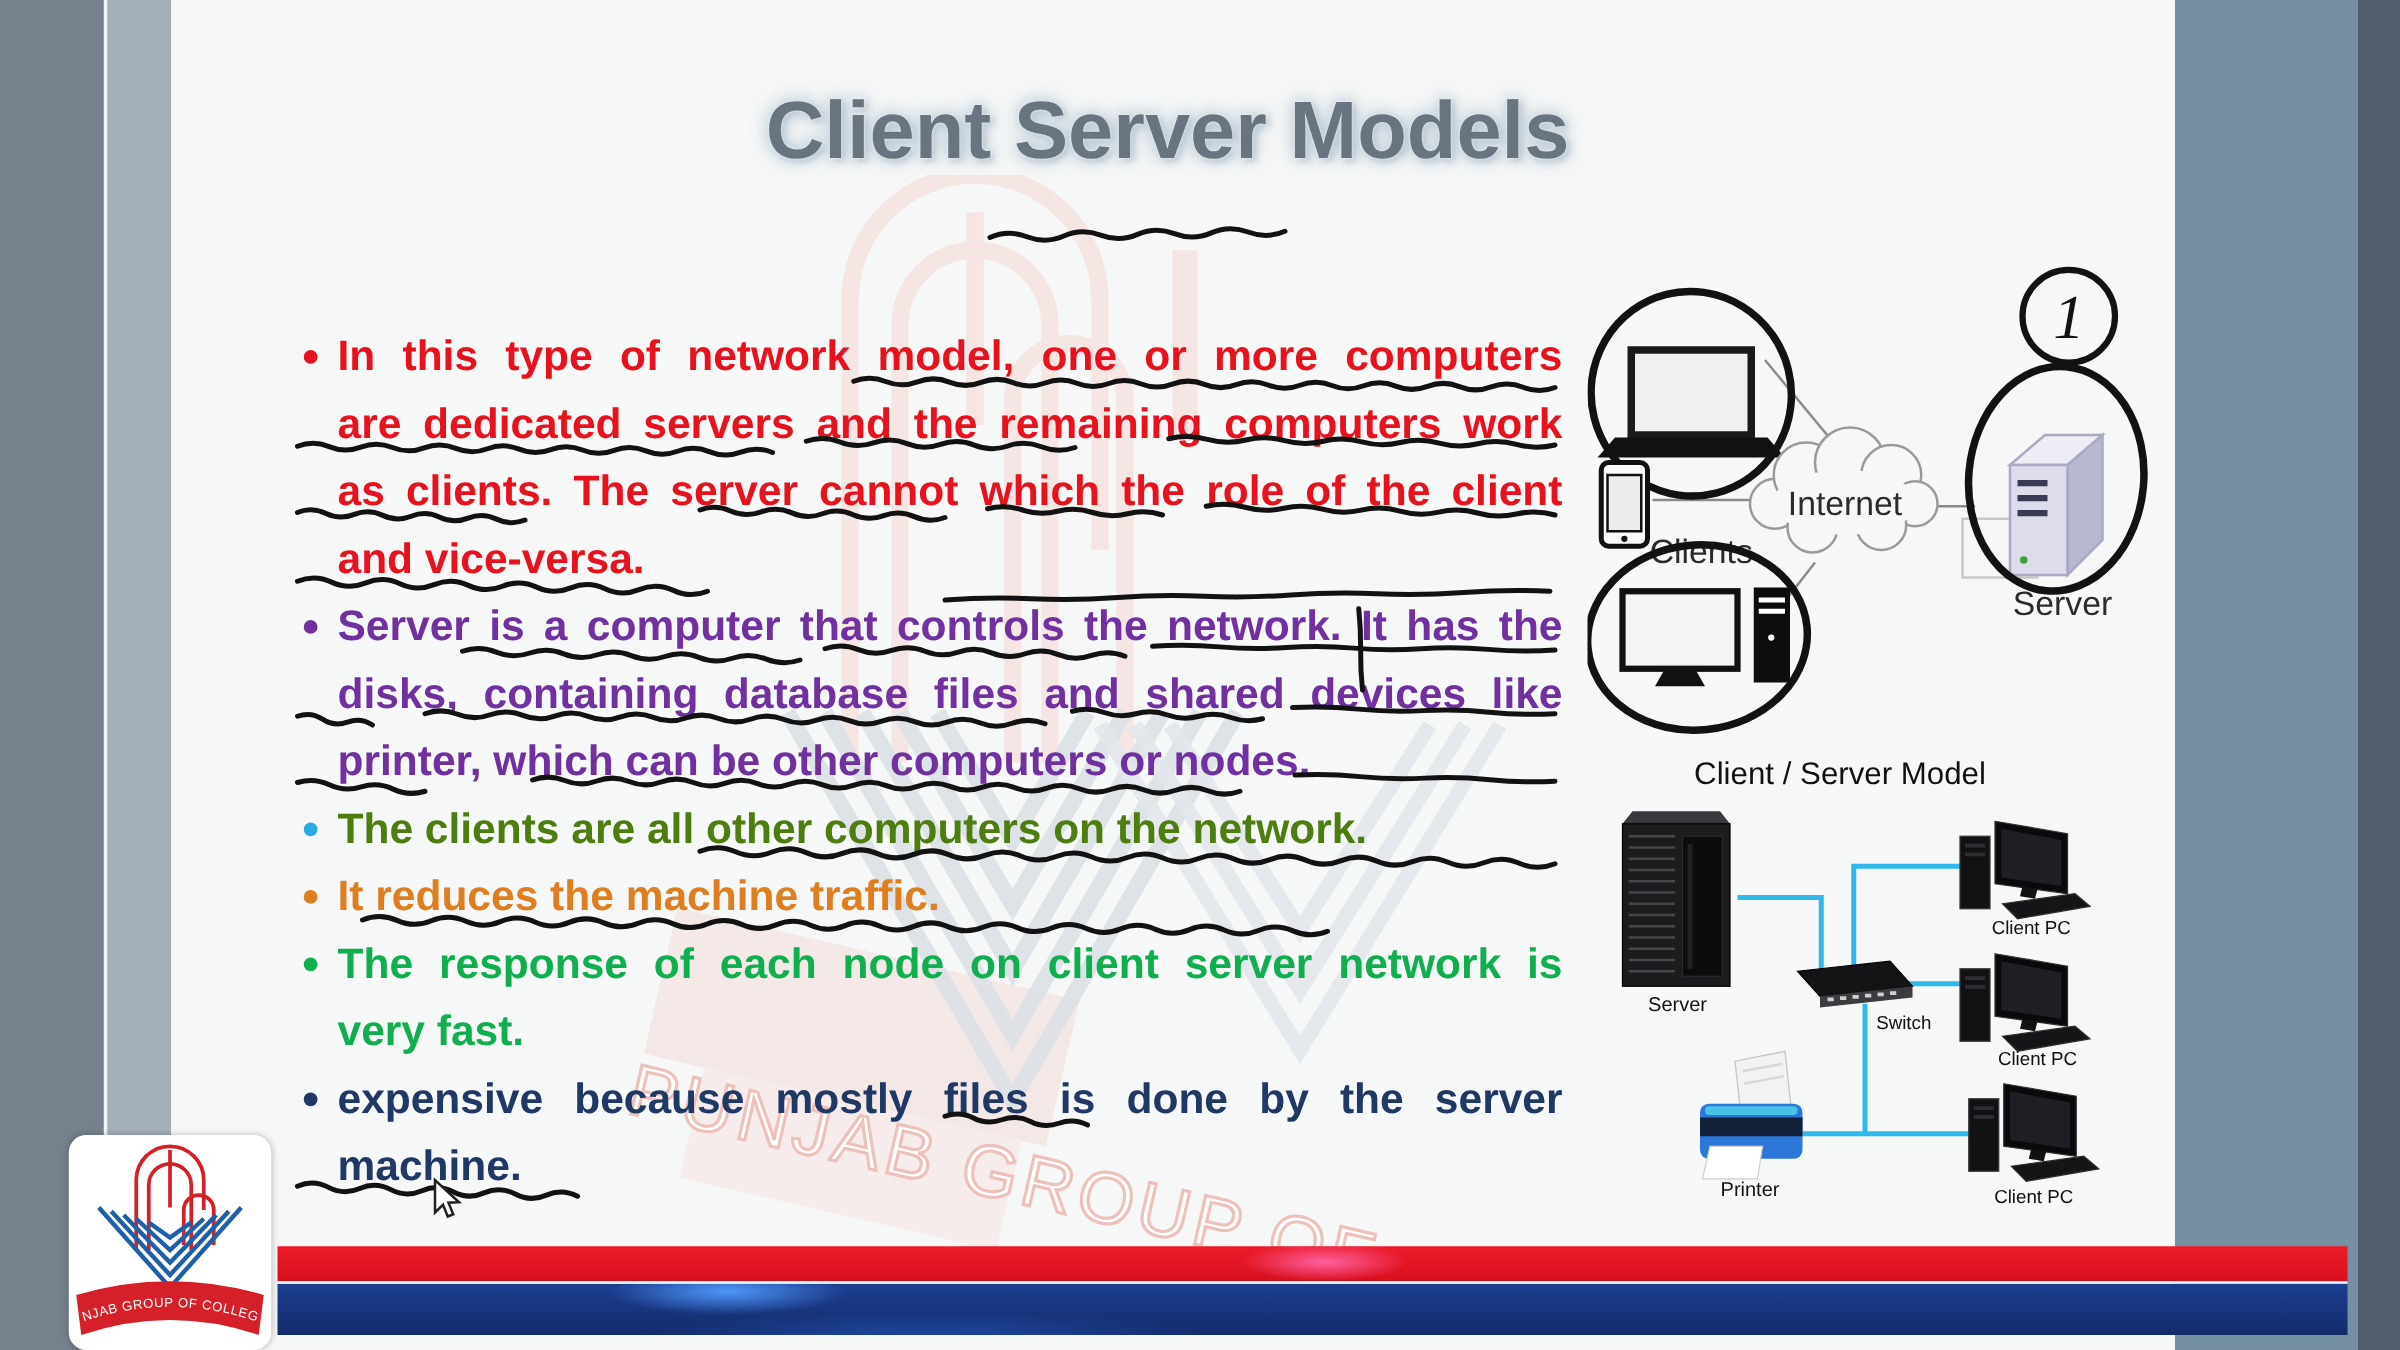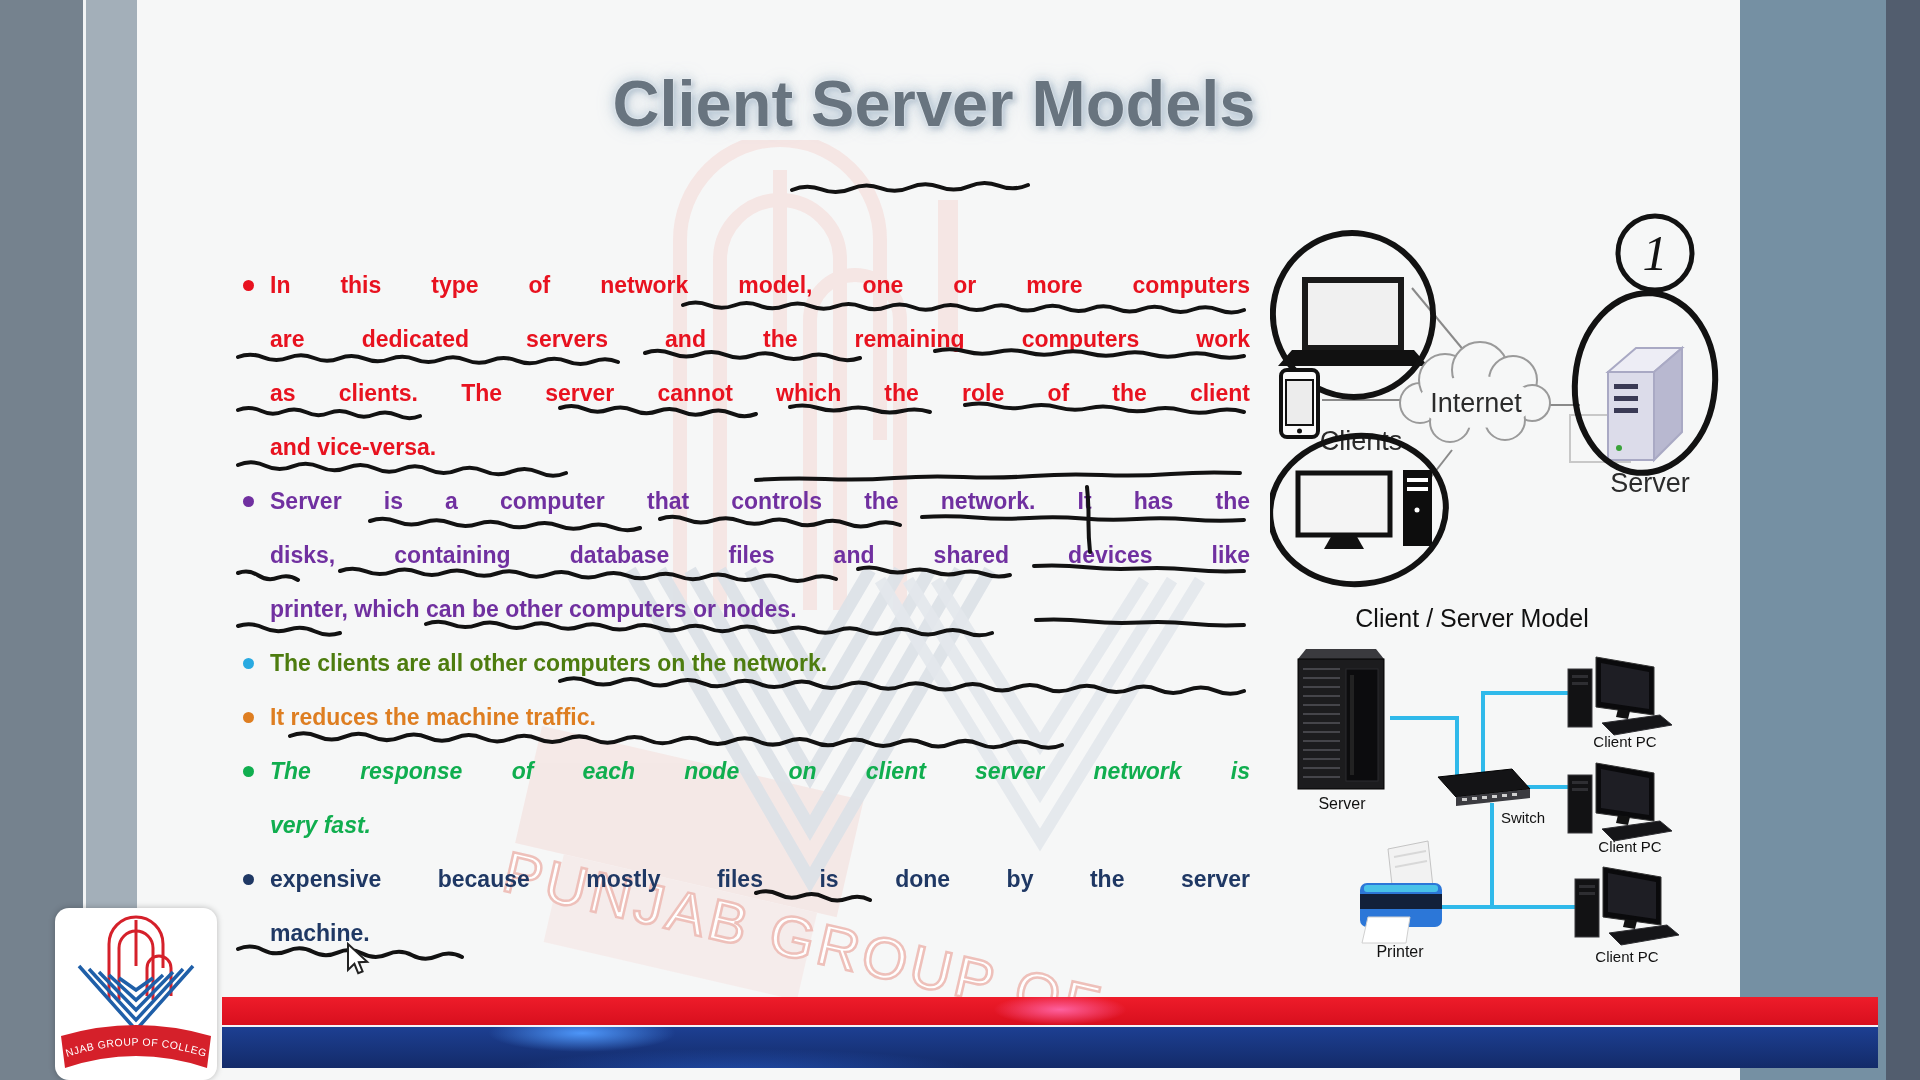--- a/index.html
+++ b/index.html
@@ -12,21 +12,21 @@
   .strip-right-light{left:1740px;width:146px;background:#7590a3;z-index:2;}
   .strip-right-dark{left:1886px;width:34px;background:#525d6e;z-index:8;}
 
   .wm{position:absolute;left:480px;top:140px;z-index:1;pointer-events:none;}
 
   .page-title{position:absolute;left:137px;top:64px;width:1594px;text-align:center;
     font-size:65px;line-height:80px;font-weight:bold;letter-spacing:0px;color:#68747f;z-index:3;
     text-shadow:0 0 2px #ffffff,0 0 10px rgba(186,202,216,.95),0 0 18px rgba(186,202,216,.8),3px 3px 5px rgba(148,164,180,.55);}
 
   .bullets{position:absolute;left:237px;top:258px;width:1013px;z-index:3;
-    font-size:23px;line-height:54px;font-weight:bold;}
+    font-size:34px;line-height:54px;font-weight:bold;}
   .bullet{position:relative;margin:0;padding-left:33px;}
   .bullet .dot{position:absolute;left:6px;top:22px;width:11px;height:11px;border-radius:50%;}
   .jl{text-align:justify;text-align-last:justify;}
   .jl-last{text-align:left;}
 
   .diag{position:absolute;z-index:4;}
   .annot{position:absolute;left:0;top:0;z-index:6;pointer-events:none;}
 
   .bar-red{position:absolute;left:222px;top:997px;width:1656px;height:28px;z-index:5;
     background-image:radial-gradient(ellipse 95px 22px at 838px 45%,rgba(255,100,165,.95),rgba(255,100,165,0) 70%),
@@ -100,21 +100,21 @@
       <span class="jl-last" style="display:block">printer, which can be other computers or nodes.</span>
     </p>
     <p class="bullet" style="color: #4d7c0f;">
       <span class="dot" style="background: rgb(41, 170, 225);"></span>
       <span class="jl-last" style="display:block">The clients are all other computers on the network.</span>
     </p>
     <p class="bullet" style="color: rgb(222, 126, 33);">
       <span class="dot" style="background: rgb(222, 126, 33);"></span>
       <span class="jl-last" style="display:block">It reduces the machine traffic.</span>
     </p>
-    <p class="bullet" style="color: rgb(16, 174, 79); font-style: italic;">
+    <p class="bullet" style="color: rgb(16, 174, 79);">
       <span class="dot" style="background: rgb(16, 174, 79);"></span>
       <span class="jl" style="display:block">The response of each node on client server network is</span>
       <span class="jl-last" style="display:block">very fast.</span>
     </p>
     <p class="bullet" style="color: rgb(31, 56, 100);">
       <span class="dot" style="background: rgb(31, 56, 100);"></span>
       <span class="jl" style="display:block">expensive because mostly files is done by the server</span>
       <span class="jl-last" style="display:block">machine.</span>
     </p>
   </div>

